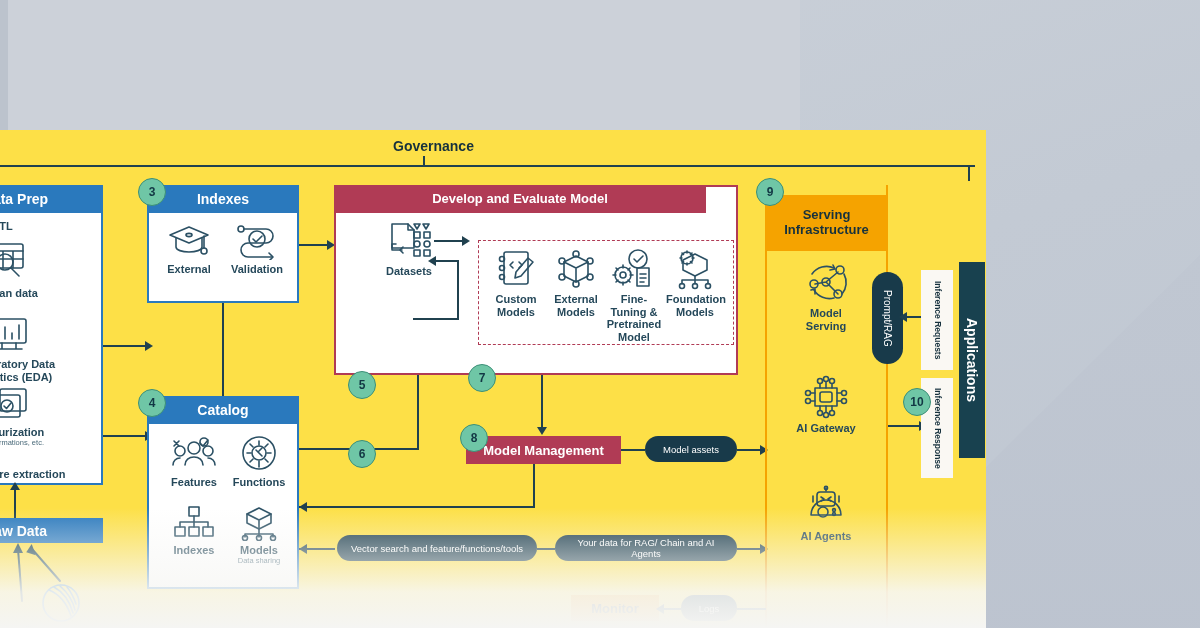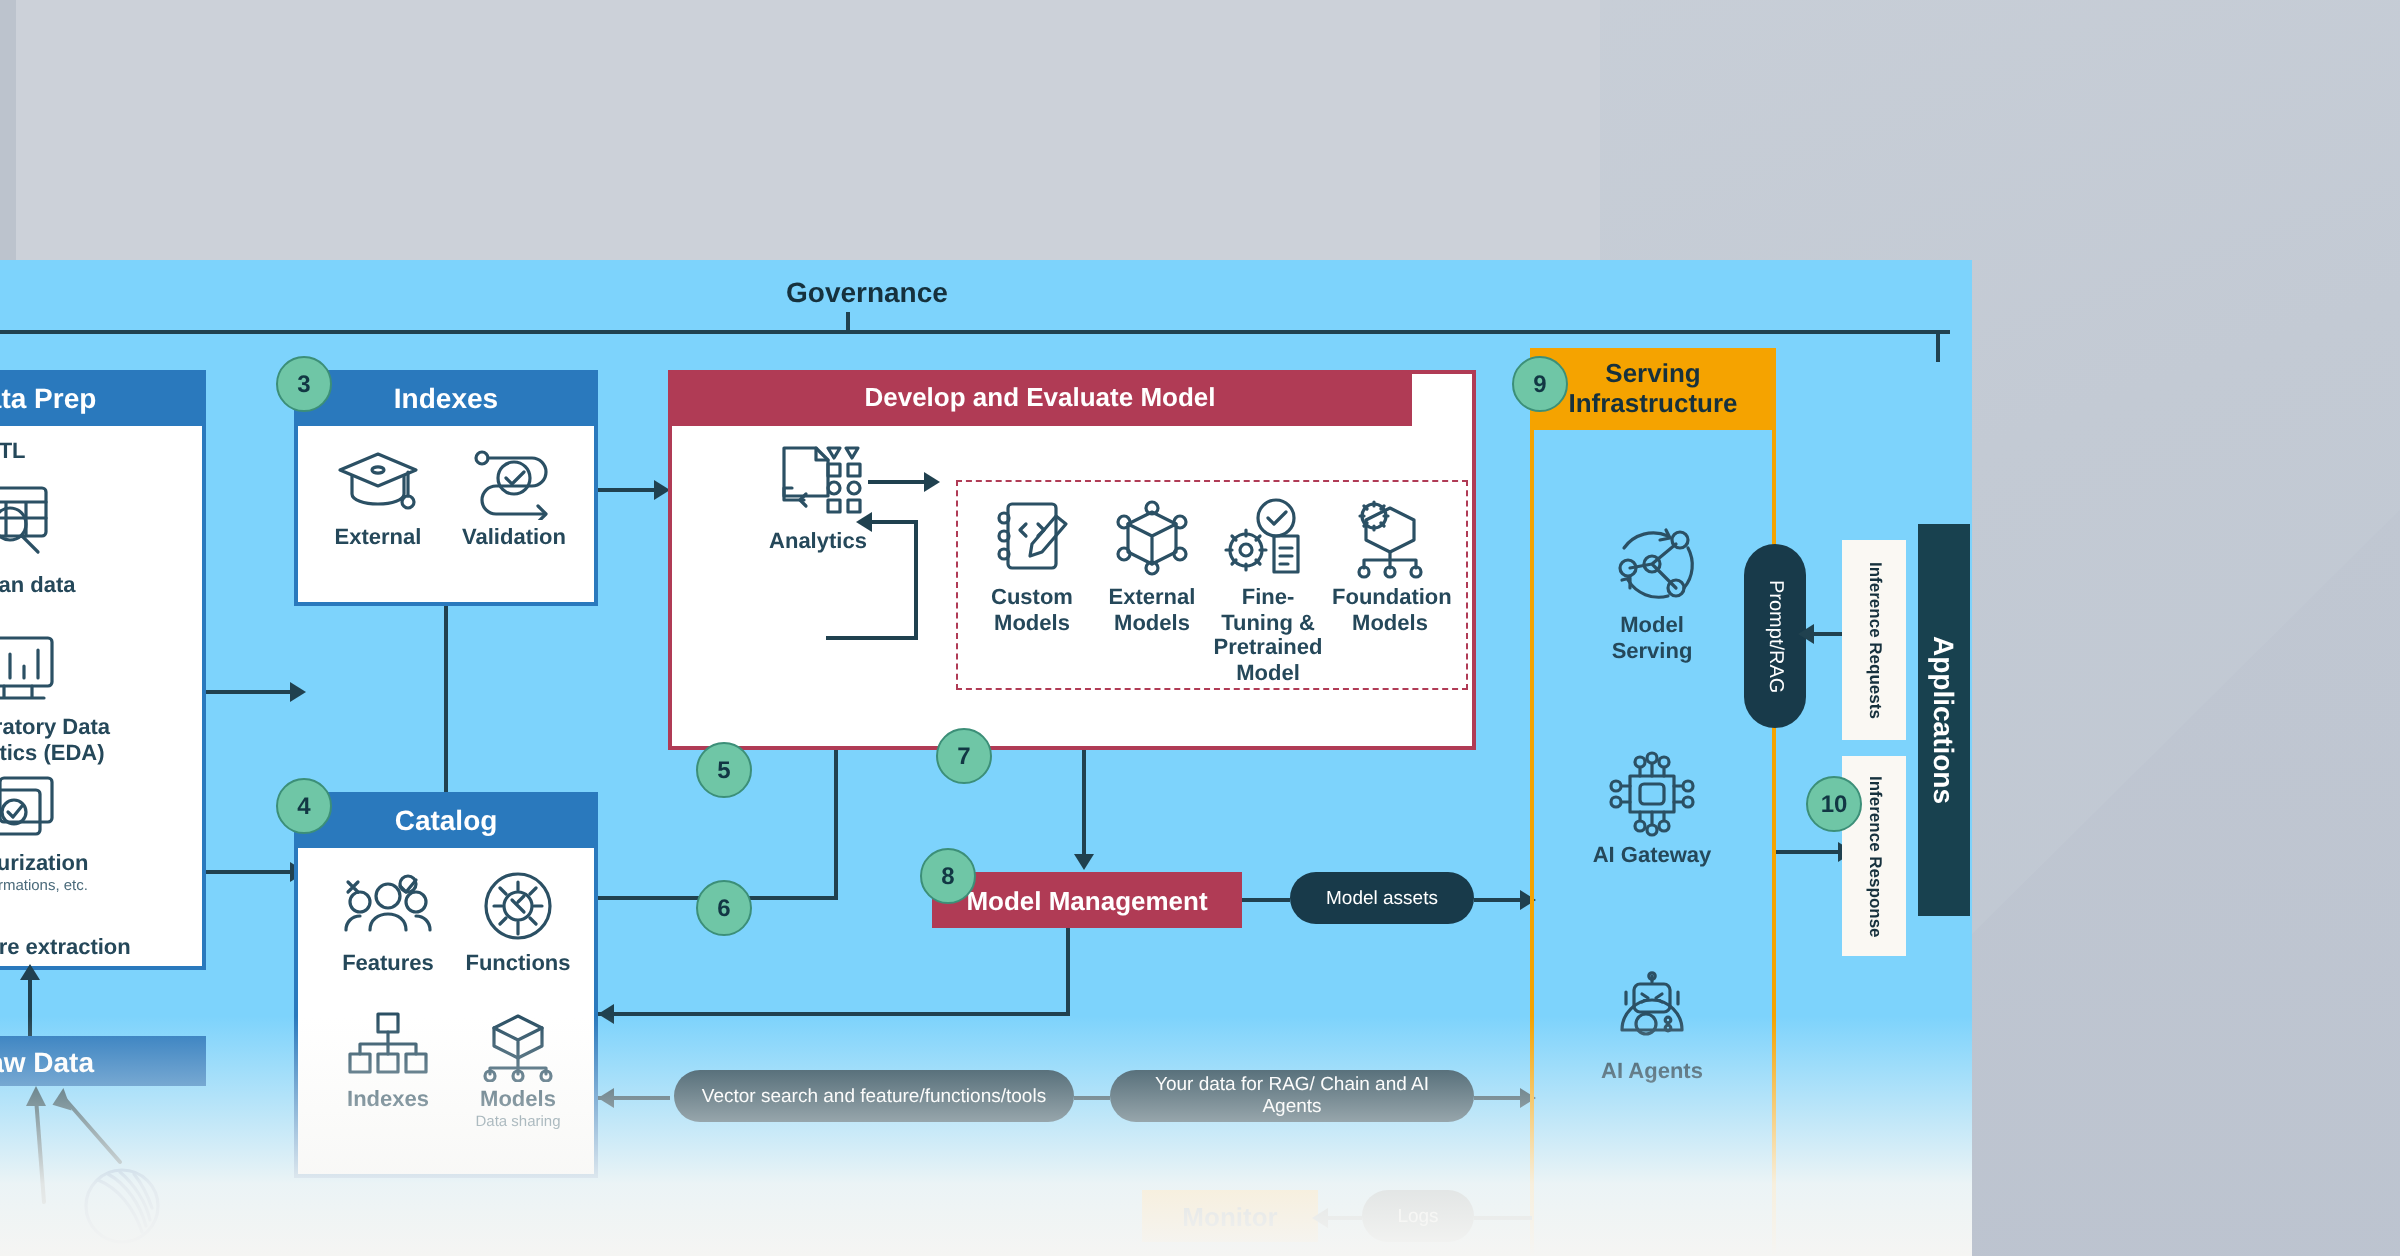--- a/index.html
+++ b/index.html
@@ -10,21 +10,21 @@
   }
   
   #bg-canvas{position:absolute;inset:0;background:linear-gradient(160deg,#ccd2da 0%,#c3cad4 55%,#bfc7d2 100%);}
   #bg-chevron{position:absolute;right:-40px;top:215px;width:520px;height:430px;
      background:linear-gradient(180deg,#c0c7d2 0%,#bcc3cf 100%);
      clip-path:polygon(0 0,50% 60%,100% 0,100% 100%,0 100%);opacity:.85;}
   #bg-left-strip{position:absolute;left:0;top:0;width:8px;height:131px;background:#bcc3cd;}
   #bg-top-band{position:absolute;left:8px;top:0;width:792px;height:131px;background:#ccd1d9;}
 
   
-  #sheet{position:absolute;left:0;top:130px;width:986px;height:498px;background:#7dd3fc;}
+  #sheet{position:absolute;left:0;top:130px;width:986px;height:498px;background:#fde047;}
   #sheet-fade{position:absolute;left:0;bottom:0;width:986px;height:120px;
      background:linear-gradient(180deg,rgba(255,255,255,0) 0%,rgba(247,247,245,.9) 70%,rgba(245,245,243,1) 100%);pointer-events:none;}
 
   .layer{position:absolute;left:0;top:0;width:986px;height:498px;}
 
   
   .abs{position:absolute;box-sizing:border-box;}
   .hline{position:absolute;background:#20414f;height:2px;}
   .vline{position:absolute;background:#20414f;width:2px;}
   .yline{position:absolute;background:#f5a300;}
@@ -279,21 +279,21 @@
       <path class="ico" d="M10 24h-4v6h10"></path>
       <path class="ico" d="M14 30l3-3M14 30l3 3"></path>
       <path class="ico" d="M28 4l3 5 3-5zM37 4l3 5 3-5z"></path>
       <rect class="ico" x="28" y="12" width="6" height="6"></rect>
           <rect class="ico" x="38" y="12" width="6" height="6"></rect>
       <circle class="ico" cx="31" cy="24" r="3"></circle>
           <circle class="ico" cx="41" cy="24" r="3"></circle>
       <rect class="ico" x="28" y="30" width="6" height="6"></rect>
           <rect class="ico" x="38" y="30" width="6" height="6"></rect>
     </svg>
-    <div class="lbl">Analytics</div>
+    <div class="lbl">Datasets</div>
   </div>
 
   <div class="badge" style="left:348px;top:310px;">6</div>
 
   <div class="hline" style="left:434px;top:110px;width:30px;"></div>
   <div class="arrow-r" style="left:462px;top:106px;"></div>
 
   <div class="vline" style="left:457px;top:130px;height:60px;"></div>
   <div class="hline" style="left:413px;top:188px;width:46px;"></div>
   <div class="hline" style="left:432px;top:130px;width:27px;"></div>
@@ -366,21 +366,21 @@
   <div class="arrow-r" style="left:760px;top:315px;"></div>
 
   <div class="pill" style="left:337px;top:405px;width:200px;height:26px;">Vector search and feature/functions/tools</div>
   <div class="hline" style="left:537px;top:418px;width:18px;"></div>
   <div class="pill" style="left:555px;top:405px;width:182px;height:26px;">Your data for RAG/ Chain and AI Agents</div>
   <div class="hline" style="left:737px;top:418px;width:26px;"></div>
   <div class="arrow-r" style="left:760px;top:414px;"></div>
 
   <div class="yline" style="left:765px;top:55px;width:2px;height:443px;"></div>
   <div class="yline" style="left:886px;top:55px;width:2px;height:443px;"></div>
-  <div class="abs" style="left:765px;top:44px;width:123px;height:41px;background:#f5a300;color:#16313d;font-size:13px;font-weight:bold;display:flex;align-items:center;justify-content:center;text-align:center;line-height:1.15;">Serving Infrastructure</div>
+  <div class="abs" style="left:765px;top:65px;width:123px;height:56px;background:#f5a300;color:#16313d;font-size:13px;font-weight:bold;display:flex;align-items:center;justify-content:center;text-align:center;line-height:1.15;">Serving Infrastructure</div>
   <div class="badge" style="left:756px;top:48px;">9</div>
 
   <div class="tile" style="left:795px;top:130px;width:62px;">
     <svg width="48" height="44" viewBox="0 0 48 44">
       <circle class="ico" cx="24" cy="22" r="4"></circle>
       <circle class="ico" cx="38" cy="10" r="4"></circle>
       <circle class="ico" cx="12" cy="24" r="4"></circle>
       <circle class="ico" cx="36" cy="34" r="4"></circle>
       <path class="ico" d="M24 22l12-10M24 22l-11 2M24 22l12 12"></path>
       <path class="ico" d="M32 8A18 18 0 0 0 10 14"></path>

